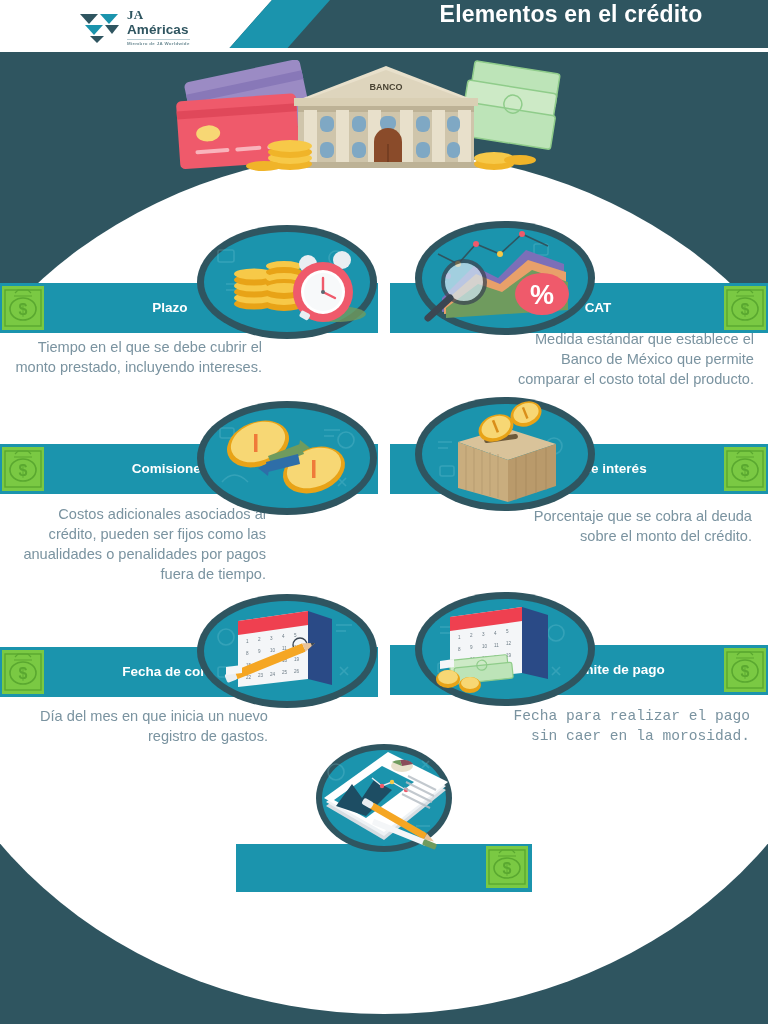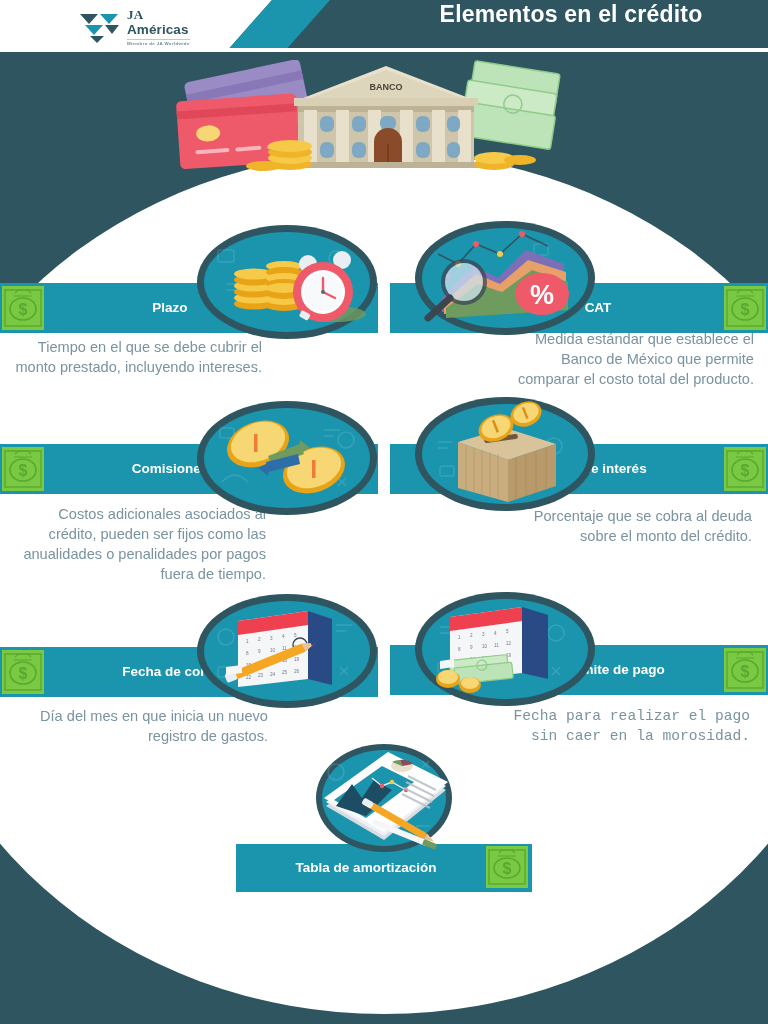--- a/index.html
+++ b/index.html
@@ -629,15 +629,14 @@
   <div class="final-bar">
     <span class="money-chip">
       <svg viewBox="0 0 42 48" width="42" height="48">
         <rect x="0" y="2" width="42" height="42" fill="#7ac943"></rect>
         <rect x="3" y="6" width="36" height="34" fill="none" stroke="#5aa830" stroke-width="1.4"></rect>
         <ellipse cx="21" cy="24" rx="13" ry="10" fill="none" stroke="#5aa830" stroke-width="1.6"></ellipse>
         <text x="21" y="30" font-family="Liberation Sans, sans-serif" font-size="16" font-weight="700" fill="#5aa830" text-anchor="middle">$</text>
         <path d="M12 12 h18 M13 9 l3 -3 h10 l3 3" fill="none" stroke="#5aa830" stroke-width="1.2"></path>
       </svg>
     </span>
-    <span class="bar-label">Tabla de amortización</span>
   </div>
 </div>
 
 </body></html>

